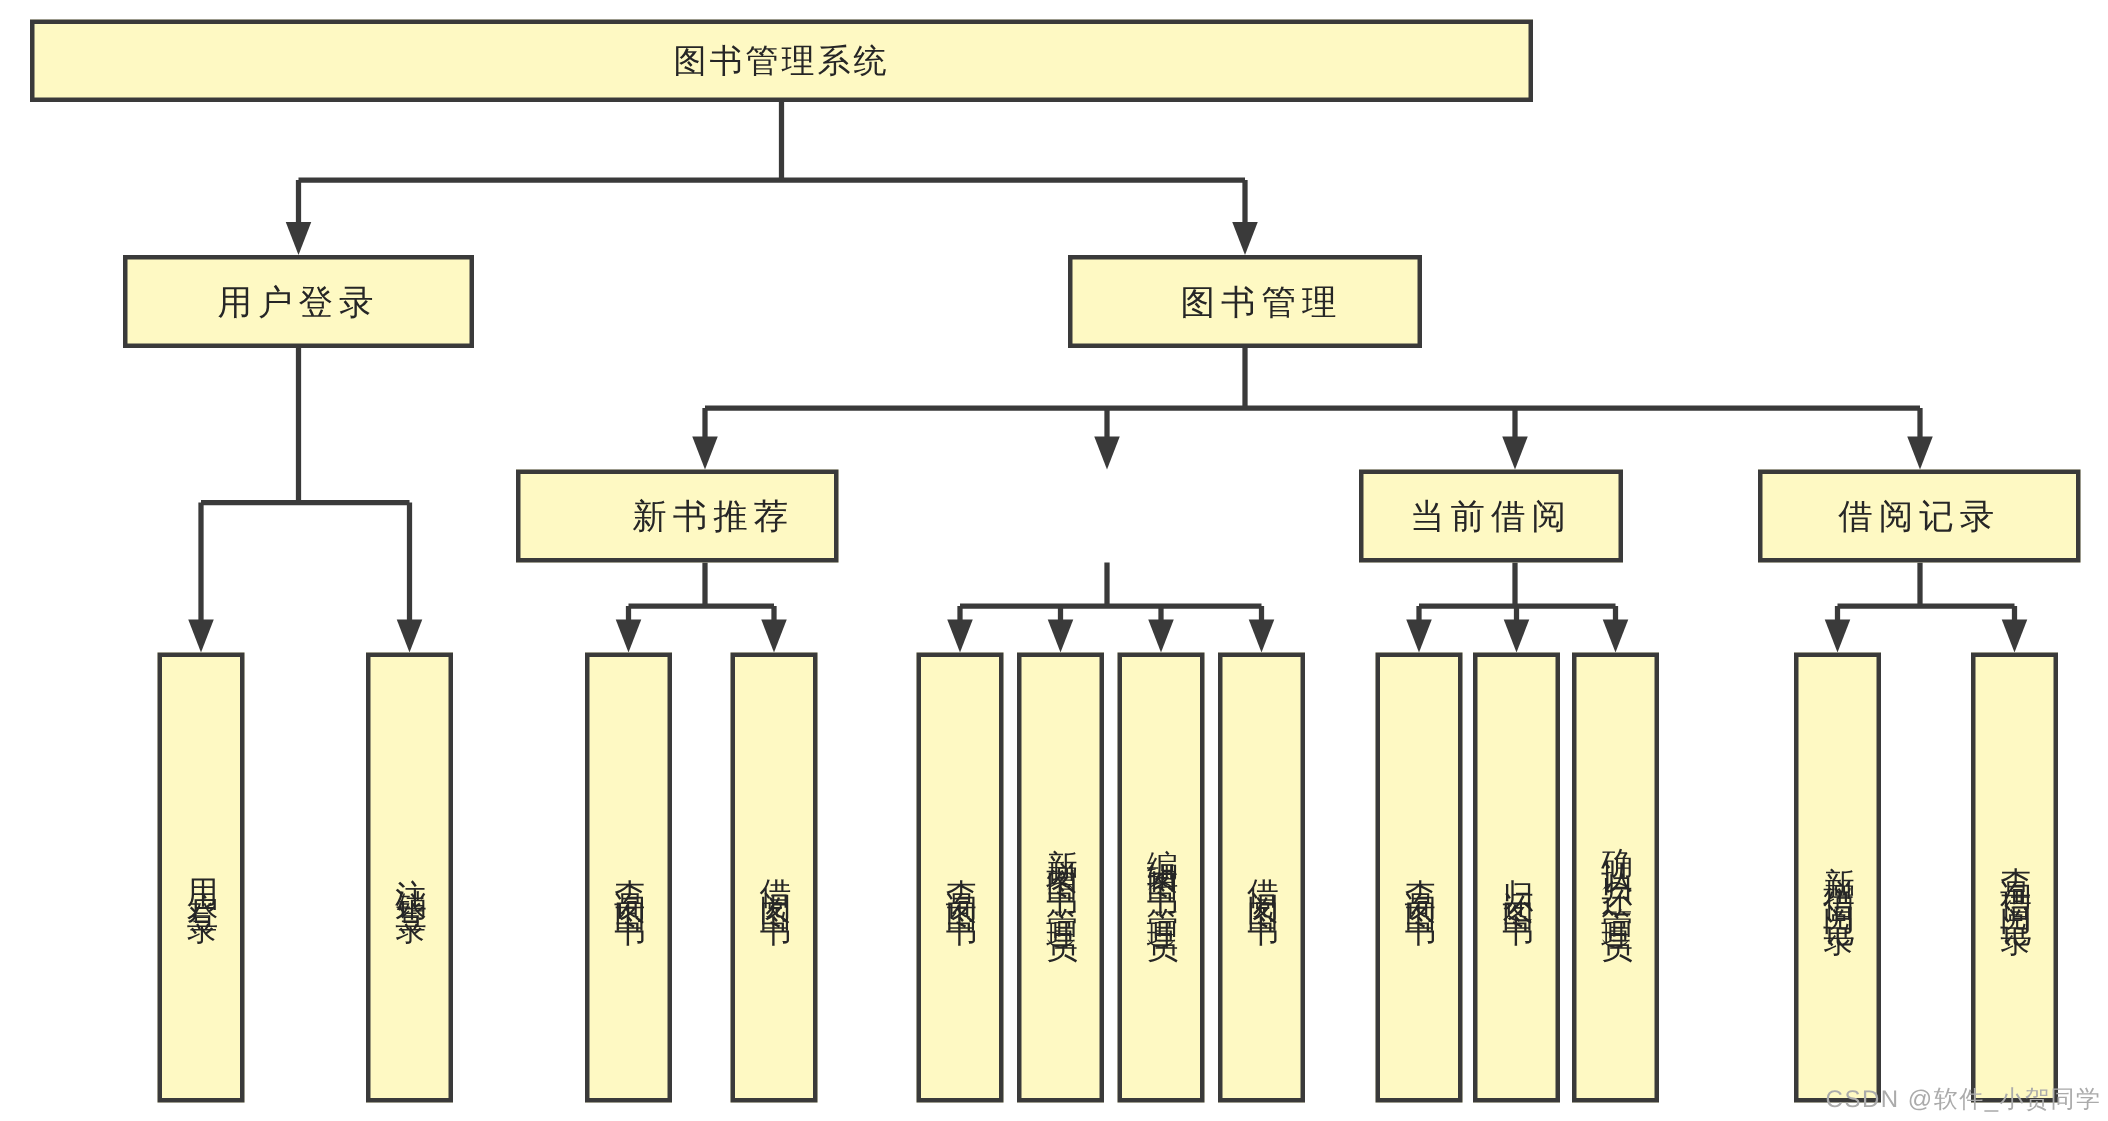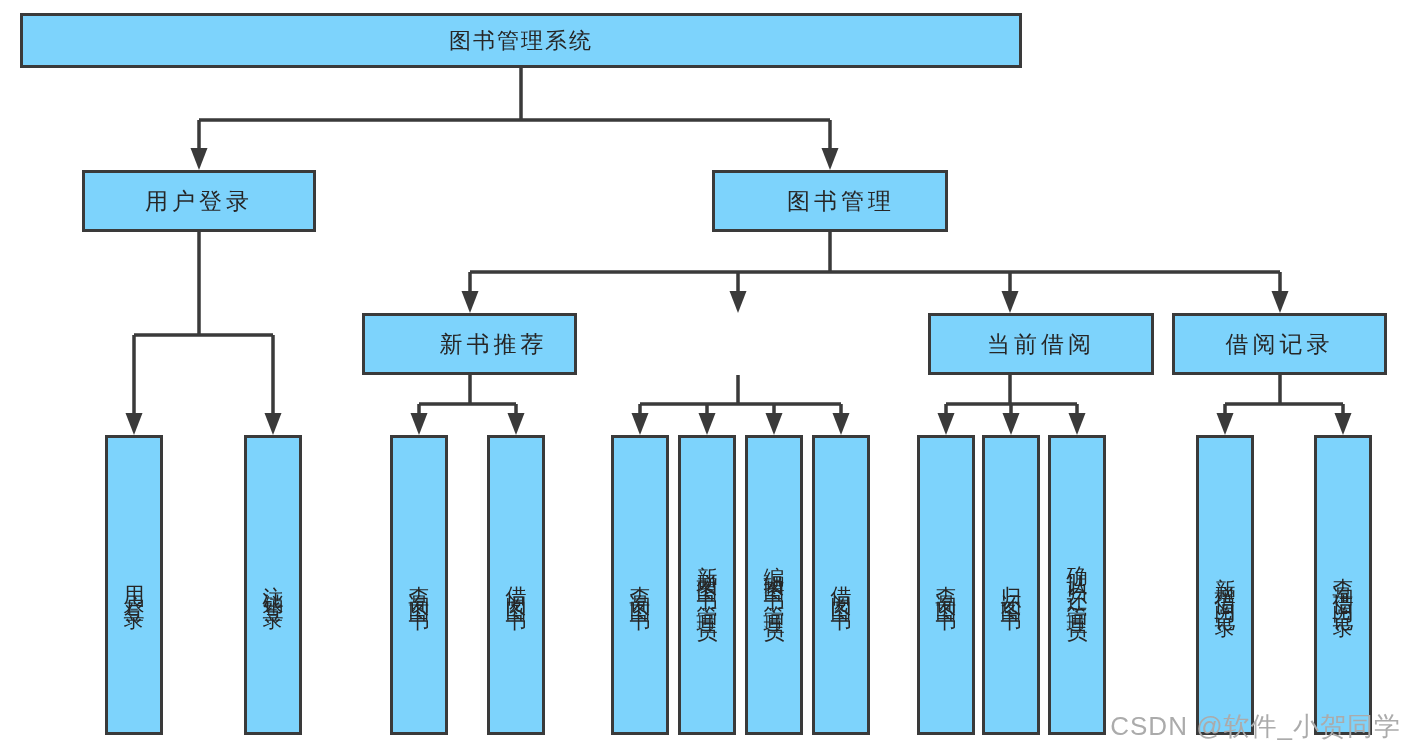--- a/index.html
+++ b/index.html
@@ -28,40 +28,40 @@
   .wire{
     fill:none;
     stroke:var(--line);
     stroke-width:3.5;
   }
   .arrows polygon{fill:var(--line);}
   .node{
     position:absolute;
     box-sizing:border-box;
     border:3px solid var(--line);
-    background:#7dd3fc;
+    background:#fef9c3;
     display:flex;
     align-items:center;
     justify-content:center;
     text-align:center;
   }
   .root-label{font-size:22px;letter-spacing:2px;}
   .h-label{font-size:23px;letter-spacing:4px;}
   .v-label{
     writing-mode:vertical-rl;
     text-orientation:mixed;
     font-size:21px;
     letter-spacing:8px;
     white-space:nowrap;
   }
   .watermark{
     position:absolute;
     right:4px;
     bottom:3px;
-    font-size:26px;
+    font-size:16px;
     color:var(--watermark);
     letter-spacing:1px;
     z-index:5;
   }
 </style>
 </head>
 <body>
 
 <div class="canvas">
 
@@ -101,24 +101,24 @@
     <span class="root-label">图书管理系统</span>
   </div>
 
   <div class="node" style="left:82px;top:170px;width:234px;height:62px;">
     <span class="h-label">用户登录</span>
   </div>
   <div class="node" style="left:712px;top:170px;width:236px;height:62px;padding-left:22px;">
     <span class="h-label">图书管理</span>
   </div>
 
-  <div class="node" style="left:362px;top:313px;width:215px;height:62px;padding-left:48px;">
+  <div class="node" style="left:344px;top:313px;width:215px;height:62px;padding-left:48px;">
     <span class="h-label">新书推荐</span>
   </div>
-  <div class="node" style="left:928px;top:313px;width:226px;height:62px;">
+  <div class="node" style="left:906px;top:313px;width:176px;height:62px;">
     <span class="h-label">当前借阅</span>
   </div>
   <div class="node" style="left:1172px;top:313px;width:215px;height:62px;">
     <span class="h-label">借阅记录</span>
   </div>
 
   <div class="node" style="left:105px;top:435px;width:58px;height:300px;">
     <span class="v-label">用户登录</span>
   </div>
   <div class="node" style="left:244px;top:435px;width:58px;height:300px;">

